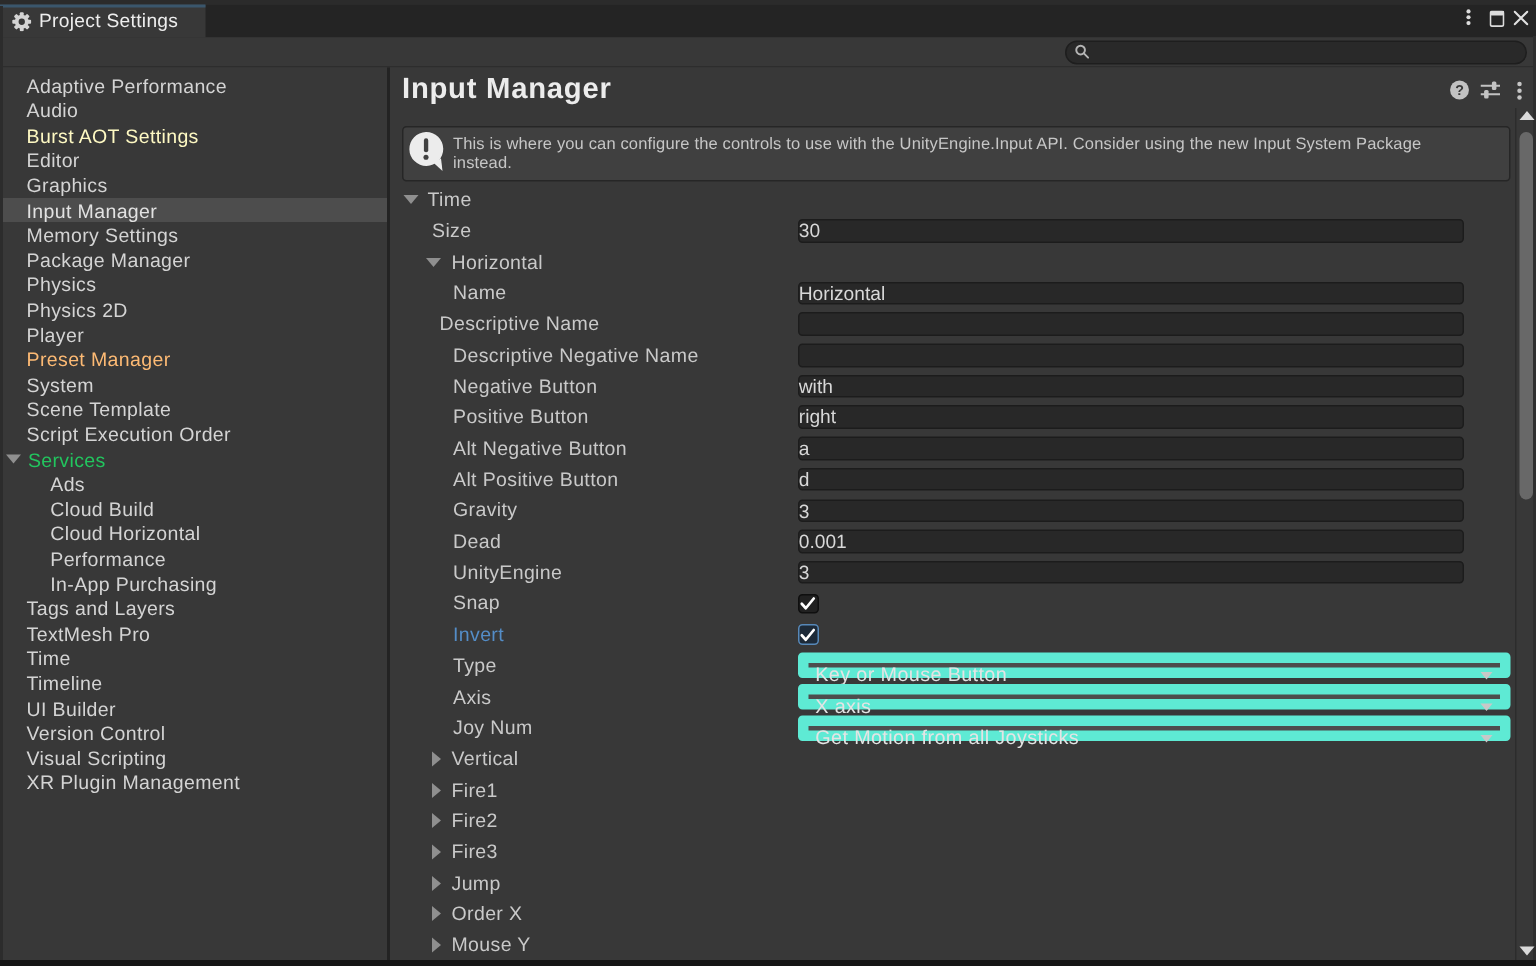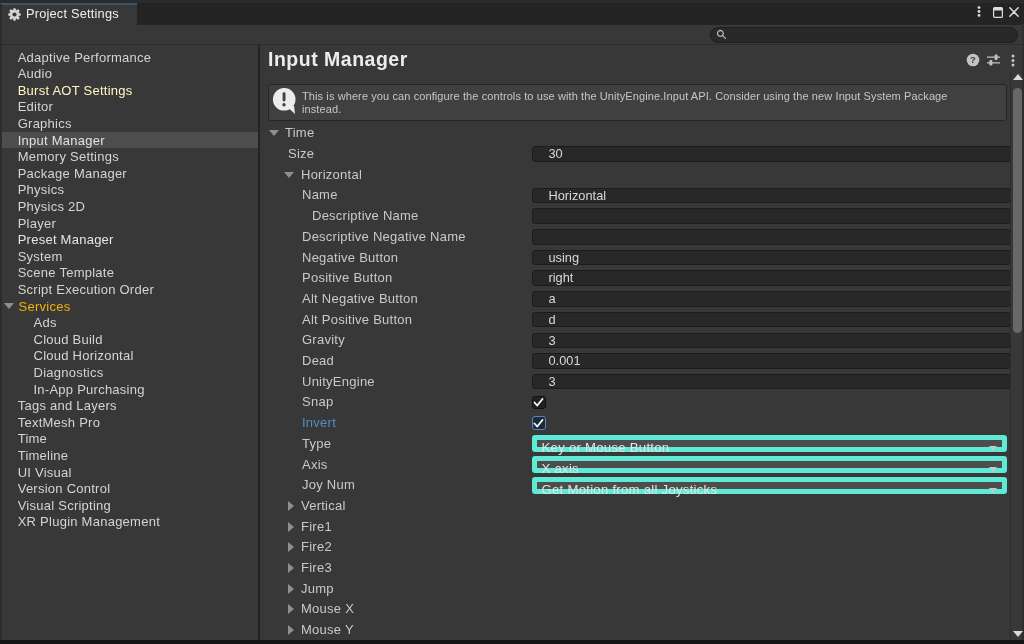--- a/index.html
+++ b/index.html
@@ -1,23 +1,23 @@
 <!DOCTYPE html>
 <html><head><meta charset="utf-8"><style>
 *{margin:0;padding:0;box-sizing:border-box}
 html,body{width:1024px;height:644px;overflow:hidden;background:#383838;
  font-family:"Liberation Sans",sans-serif;}
 .abs{position:absolute}
 .lab{position:absolute;font-size:13px;letter-spacing:0.25px;color:#c9c9c9;line-height:20px;white-space:nowrap}
 .sit{position:absolute;font-size:13px;letter-spacing:0.25px;color:#d4d4d4;line-height:17px;white-space:nowrap}
-.fld{position:absolute;left:531.5px;width:479px;height:15.6px;background:#282828;
+.fld{position:absolute;left:531.5px;width:444px;height:15.6px;background:#282828;
  border:1px solid #1c1c1c;border-radius:3px;font-size:12.8px;color:#d8d8d8;
- line-height:14px;padding-left:16px;white-space:nowrap}
+ line-height:14px;padding-left:0;white-space:nowrap}
 .dd{position:absolute;left:531.5px;width:475.5px;height:17px;background:#4d4d4d;
- border:5px solid #5eead4;border-radius:3px;font-size:13.2px;letter-spacing:0.25px;color:#e4e4e4;
+ border:7px solid #5eead4;border-radius:3px;font-size:13.2px;letter-spacing:0.25px;color:#e4e4e4;
  line-height:15.5px;padding-left:5px;white-space:nowrap}
 .dd:after{content:"";position:absolute;right:5px;top:6px;border-left:4.5px solid transparent;
  border-right:4.5px solid transparent;border-top:5px solid #c8c8c8}
 .tri-d{position:absolute;width:0;height:0;border-left:5px solid transparent;
  border-right:5px solid transparent;border-top:6.5px solid #8f8f8f}
 .tri-r{position:absolute;width:0;height:0;border-top:5px solid transparent;
  border-bottom:5px solid transparent;border-left:6.5px solid #8f8f8f}
 .cbx{position:absolute;left:531.5px;width:14px;height:13.5px;border-radius:3px;
  background:#212121;border:1px solid #0f0f0f}
 svg{position:absolute;display:block}
@@ -70,36 +70,36 @@
 <div class="sit" style="left:17.7px;top:65.1px;color:#d4d4d4">Audio</div>
 <div class="sit" style="left:17.7px;top:81.7px;color:#fef9c3">Burst AOT Settings</div>
 <div class="sit" style="left:17.7px;top:98.3px;color:#d4d4d4">Editor</div>
 <div class="sit" style="left:17.7px;top:114.9px;color:#d4d4d4">Graphics</div>
 <div class="sit" style="left:17.7px;top:131.5px;color:#e2e2e2">Input Manager</div>
 <div class="sit" style="left:17.7px;top:148.1px;color:#d4d4d4">Memory Settings</div>
 <div class="sit" style="left:17.7px;top:164.7px;color:#d4d4d4">Package Manager</div>
 <div class="sit" style="left:17.7px;top:181.3px;color:#d4d4d4">Physics</div>
 <div class="sit" style="left:17.7px;top:197.9px;color:#d4d4d4">Physics 2D</div>
 <div class="sit" style="left:17.7px;top:214.5px;color:#d4d4d4">Player</div>
-<div class="sit" style="left:17.7px;top:231.1px;color:#e5e5e5">Preset Manager</div>
+<div class="sit" style="left:17.7px;top:231.1px;color:#fdba74">Preset Manager</div>
 <div class="sit" style="left:17.7px;top:247.7px;color:#d4d4d4">System</div>
 <div class="sit" style="left:17.7px;top:264.3px;color:#d4d4d4">Scene Template</div>
 <div class="sit" style="left:17.7px;top:280.9px;color:#d4d4d4">Script Execution Order</div>
 <div class="tri-d" style="left:4px;top:303.0px"></div>
-<div class="sit" style="left:18.6px;top:297.5px;color:#eab308">Services</div>
+<div class="sit" style="left:18.6px;top:297.5px;color:#22c55e">Services</div>
 <div class="sit" style="left:33.5px;top:314.1px;color:#d4d4d4">Ads</div>
 <div class="sit" style="left:33.5px;top:330.7px;color:#d4d4d4">Cloud Build</div>
 <div class="sit" style="left:33.5px;top:347.3px;color:#d4d4d4">Cloud Horizontal</div>
-<div class="sit" style="left:33.5px;top:363.9px;color:#d4d4d4">Diagnostics</div>
+<div class="sit" style="left:33.5px;top:363.9px;color:#d4d4d4">Performance</div>
 <div class="sit" style="left:33.5px;top:380.5px;color:#d4d4d4">In-App Purchasing</div>
 <div class="sit" style="left:17.7px;top:397.1px;color:#d4d4d4">Tags and Layers</div>
 <div class="sit" style="left:17.7px;top:413.7px;color:#d4d4d4">TextMesh Pro</div>
 <div class="sit" style="left:17.7px;top:430.3px;color:#d4d4d4">Time</div>
 <div class="sit" style="left:17.7px;top:446.9px;color:#d4d4d4">Timeline</div>
-<div class="sit" style="left:17.7px;top:463.5px;color:#d4d4d4">UI Visual</div>
+<div class="sit" style="left:17.7px;top:463.5px;color:#d4d4d4">UI Builder</div>
 <div class="sit" style="left:17.7px;top:480.1px;color:#d4d4d4">Version Control</div>
 <div class="sit" style="left:17.7px;top:496.7px;color:#d4d4d4">Visual Scripting</div>
 <div class="sit" style="left:17.7px;top:513.3px;color:#d4d4d4">XR Plugin Management</div>
 <div class="abs" style="left:268px;top:48px;font-size:19.5px;font-weight:bold;color:#ececec;line-height:22px;letter-spacing:0.5px">Input Manager</div>
 <svg style="left:966px;top:53px" width="14" height="14" viewBox="0 0 14 14">
 <circle cx="7" cy="7" r="6.3" fill="#c2c2c2"></circle>
 <text x="7" y="10.4" font-size="9.5" font-weight="bold" fill="#383838" text-anchor="middle" font-family="Liberation Sans">?</text>
   </svg>
 <svg style="left:987px;top:54px" width="13" height="12" viewBox="0 0 13 12">
 <g stroke="#c2c2c2" stroke-width="1.3">
@@ -122,26 +122,26 @@
   </svg>
 <div class="abs" style="left:302px;top:89.5px;width:680px;font-size:11px;letter-spacing:0.1px;color:#c6c6c6;line-height:13.8px">This is where you can configure the controls to use with the UnityEngine.Input API. Consider using the new Input System Package instead.</div>
 <div class="tri-d" style="left:268.5px;top:130.3px"></div>
 <div class="lab" style="left:285px;top:123.3px">Time</div>
 <div class="lab" style="left:288px;top:144.0px">Size</div>
 <div class="fld" style="top:146.2px">30</div>
 <div class="tri-d" style="left:284px;top:171.7px"></div>
 <div class="lab" style="left:301px;top:164.7px">Horizontal</div>
 <div class="lab" style="left:302px;top:185.4px">Name</div>
 <div class="fld" style="top:187.6px">Horizontal</div>
-<div class="lab" style="left:312px;top:206.1px">Descriptive Name</div>
+<div class="lab" style="left:293px;top:206.1px">Descriptive Name</div>
 <div class="fld" style="top:208.3px"></div>
 <div class="lab" style="left:302px;top:226.8px">Descriptive Negative Name</div>
 <div class="fld" style="top:229.0px"></div>
 <div class="lab" style="left:302px;top:247.5px">Negative Button</div>
-<div class="fld" style="top:249.7px">using</div>
+<div class="fld" style="top:249.7px">with</div>
 <div class="lab" style="left:302px;top:268.2px">Positive Button</div>
 <div class="fld" style="top:270.4px">right</div>
 <div class="lab" style="left:302px;top:288.9px">Alt Negative Button</div>
 <div class="fld" style="top:291.1px">a</div>
 <div class="lab" style="left:302px;top:309.6px">Alt Positive Button</div>
 <div class="fld" style="top:311.8px">d</div>
 <div class="lab" style="left:302px;top:330.3px">Gravity</div>
 <div class="fld" style="top:332.5px">3</div>
 <div class="lab" style="left:302px;top:351.0px">Dead</div>
 <div class="fld" style="top:353.2px">0.001</div>
@@ -167,21 +167,21 @@
 <div class="lab" style="left:301px;top:495.9px">Vertical</div>
 <div class="tri-r" style="left:287.5px;top:521.6px"></div>
 <div class="lab" style="left:301px;top:516.6px">Fire1</div>
 <div class="tri-r" style="left:287.5px;top:542.3px"></div>
 <div class="lab" style="left:301px;top:537.3px">Fire2</div>
 <div class="tri-r" style="left:287.5px;top:563.0px"></div>
 <div class="lab" style="left:301px;top:558.0px">Fire3</div>
 <div class="tri-r" style="left:287.5px;top:583.7px"></div>
 <div class="lab" style="left:301px;top:578.7px">Jump</div>
 <div class="tri-r" style="left:287.5px;top:604.4px"></div>
-<div class="lab" style="left:301px;top:599.4px">Mouse X</div>
+<div class="lab" style="left:301px;top:599.4px">Order X</div>
 <div class="tri-r" style="left:287.5px;top:625.1px"></div>
 <div class="lab" style="left:301px;top:620.1px">Mouse Y</div>
 <div class="abs" style="left:0;top:4px;width:1.5px;height:635.5px;background:#2c2c2c"></div>
 <div class="abs" style="left:1022px;top:24px;width:2px;height:615.5px;background:#2e2e2e"></div>
 <div class="abs" style="left:1010px;top:72px;width:1px;height:567.5px;background:#2c2c2c"></div>
 <div class="abs" style="left:1012.5px;top:88px;width:9px;height:245px;border-radius:4.5px;background:#686868"></div>
 <div class="abs" style="left:1012.5px;top:74px;width:0;height:0;border-left:5px solid transparent;border-right:5px solid transparent;border-bottom:6px solid #dadada"></div>
 <div class="abs" style="left:1012.5px;top:631px;width:0;height:0;border-left:5px solid transparent;border-right:5px solid transparent;border-top:6px solid #dadada"></div>
 
 </body></html>

